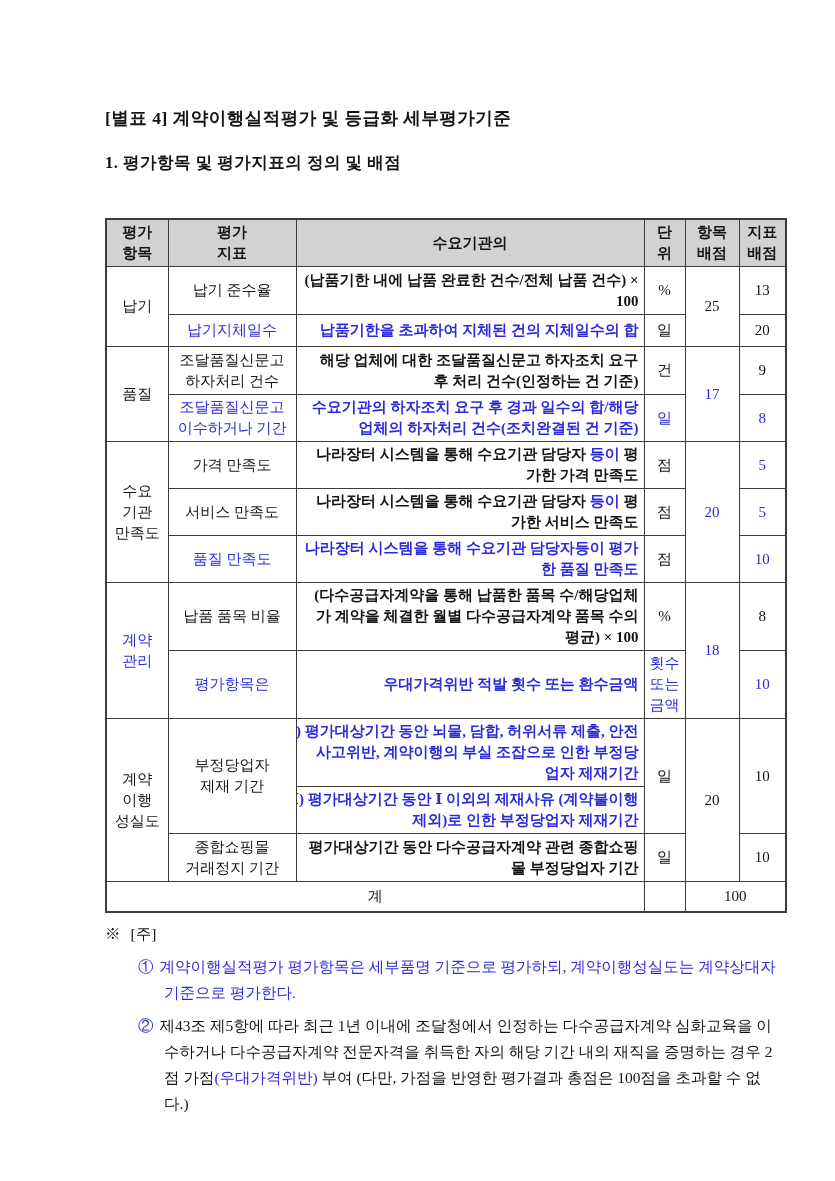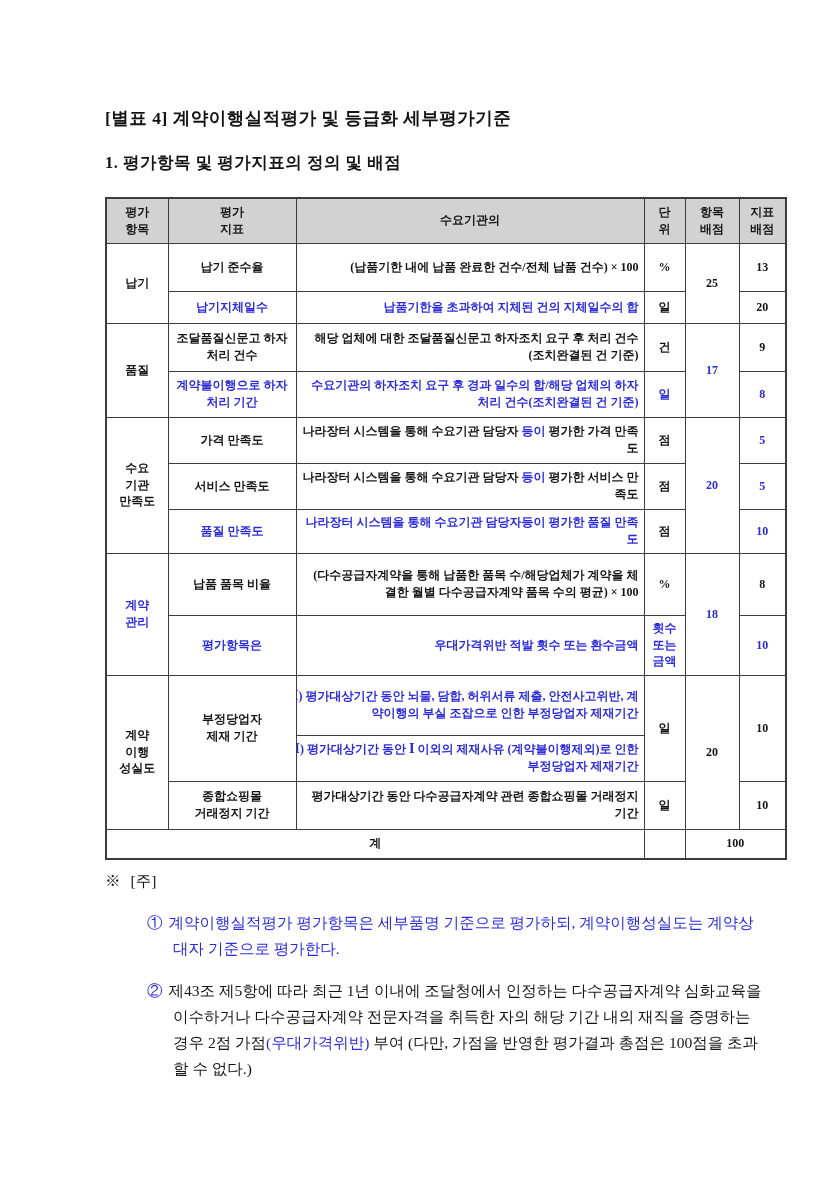--- a/index.html
+++ b/index.html
@@ -17,52 +17,52 @@
     color:var(--text);
     overflow:hidden;
     padding-left:27px;
   }
   .content{padding:106px 77px 0 78px;}
   h1.doc-title{
     margin:0 0 22px 0;
     font-size:17.5px;font-weight:bold;letter-spacing:0.5px;
   }
   h2.section-heading{
-    margin:0 0 23px 0;
+    margin:0 0 44px 0;
     font-size:16.5px;font-weight:bold;letter-spacing:0.5px;
   }
   table.eval{
     border-collapse:collapse;
     width:680px;
     table-layout:fixed;
     border:2px solid var(--border);
-    font-size:12px;
+    font-size:15px;
   }
   table.eval td,table.eval th{
     border:1px solid var(--border);
     padding:2px 5px;
     line-height:1.4;
     vertical-align:middle;
     overflow:hidden;
   }
   table.eval th{
     background:var(--header-bg);
     font-weight:bold;
     text-align:center;
     white-space:pre-line;
   }
-  .c{text-align:center;font-weight:bold;}
+  .c{text-align:center;}
   .l{text-align:right;font-weight:bold;}
   .pre{white-space:pre-line;}
   .blue{color:var(--accent);}
   .hang{padding-left:calc(5px + 1.5em);text-indent:-1.5em;}
   .notes{margin-top:8px;font-size:15.5px;line-height:1.68;}
   .note-head{margin:0;}
   .note-head .tick{margin-right:10px;}
-  .note-item{margin:16px;padding-left:52px;text-indent:-26px;}
+  .note-item{margin:7px;padding-left:52px;text-indent:-26px;}
   .note-item .num{margin-right:6px;}
   .footer{
     position:absolute;left:0;right:0;top:1093px;
     text-align:center;
     font-family:"DejaVu Sans","Liberation Sans",sans-serif;
     font-size:13px;color:#333;
     letter-spacing:2px;
   }
 </style>
 </head>
@@ -109,27 +109,27 @@
         <tr style="height:32px">
           <td class="c blue">납기지체일수</td>
           <td class="l blue">납품기한을 초과하여 지체된 건의 지체일수의 합</td>
           <td class="c">일</td>
           <td class="c">20</td>
         </tr>
 
         <tr style="height:48px">
           <td rowspan="2" class="c pre">품질</td>
           <td class="c">조달품질신문고 하자처리 건수</td>
-          <td class="l">해당 업체에 대한 조달품질신문고 하자조치 요구 후 처리 건수(조치완결된 건 기준)</td>
+          <td class="l">해당 업체에 대한 조달품질신문고 하자조치 요구 후 처리 건수(인정하는 건 기준)</td>
           <td class="c">건</td>
           <td rowspan="2" class="c blue">17</td>
           <td class="c">9</td>
         </tr>
         <tr style="height:46px">
-          <td class="c blue">계약불이행으로 하자처리 기간</td>
+          <td class="c blue">조달품질신문고 이수하거나 기간</td>
           <td class="l blue">수요기관의 하자조치 요구 후 경과 일수의 합/해당 업체의 하자처리 건수(조치완결된 건 기준)</td>
           <td class="c blue">일</td>
           <td class="c blue">8</td>
         </tr>
 
         <tr style="height:46px">
           <td rowspan="3" class="c pre">수요
 기관
 만족도</td>
           <td class="c">가격 만족도</td>
@@ -179,21 +179,21 @@
           <td rowspan="2" class="c">일</td>
           <td rowspan="3" class="c">20</td>
           <td rowspan="2" class="c">10</td>
         </tr>
         <tr style="height:46px">
           <td class="l blue hang">(Ⅱ) 평가대상기간 동안 Ⅰ 이외의 제재사유 (계약불이행제외)로 인한 부정당업자 제재기간</td>
         </tr>
         <tr style="height:48px">
           <td class="c pre">종합쇼핑몰
 거래정지 기간</td>
-          <td class="l">평가대상기간 동안 다수공급자계약 관련 종합쇼핑몰 거래정지 기간</td>
+          <td class="l">평가대상기간 동안 다수공급자계약 관련 종합쇼핑몰 부정당업자 기간</td>
           <td class="c">일</td>
           <td class="c">10</td>
         </tr>
 
         <tr style="height:30px">
           <td colspan="3" class="c">계</td>
           <td></td>
           <td colspan="2" class="c">100</td>
         </tr>
       </tbody>

